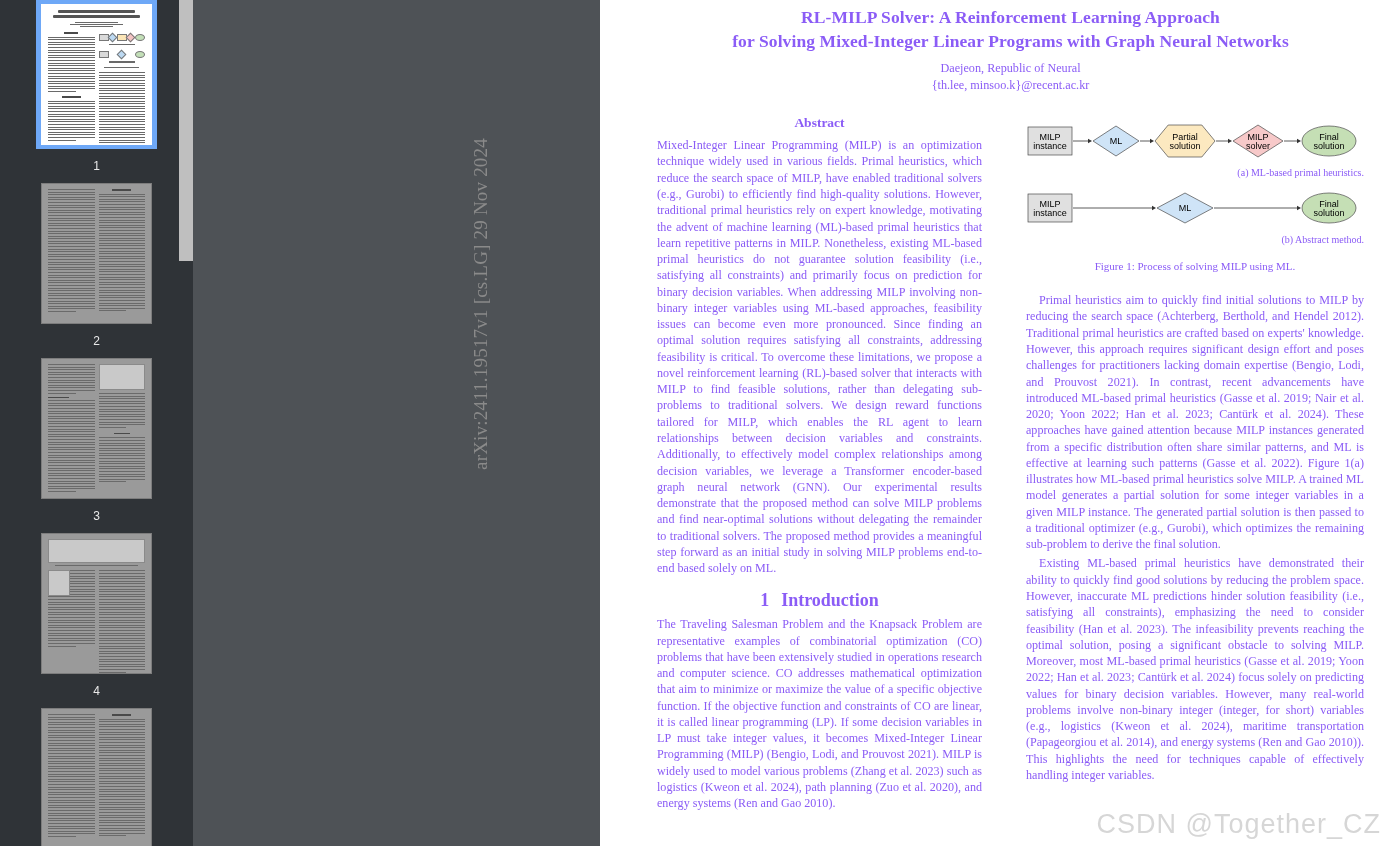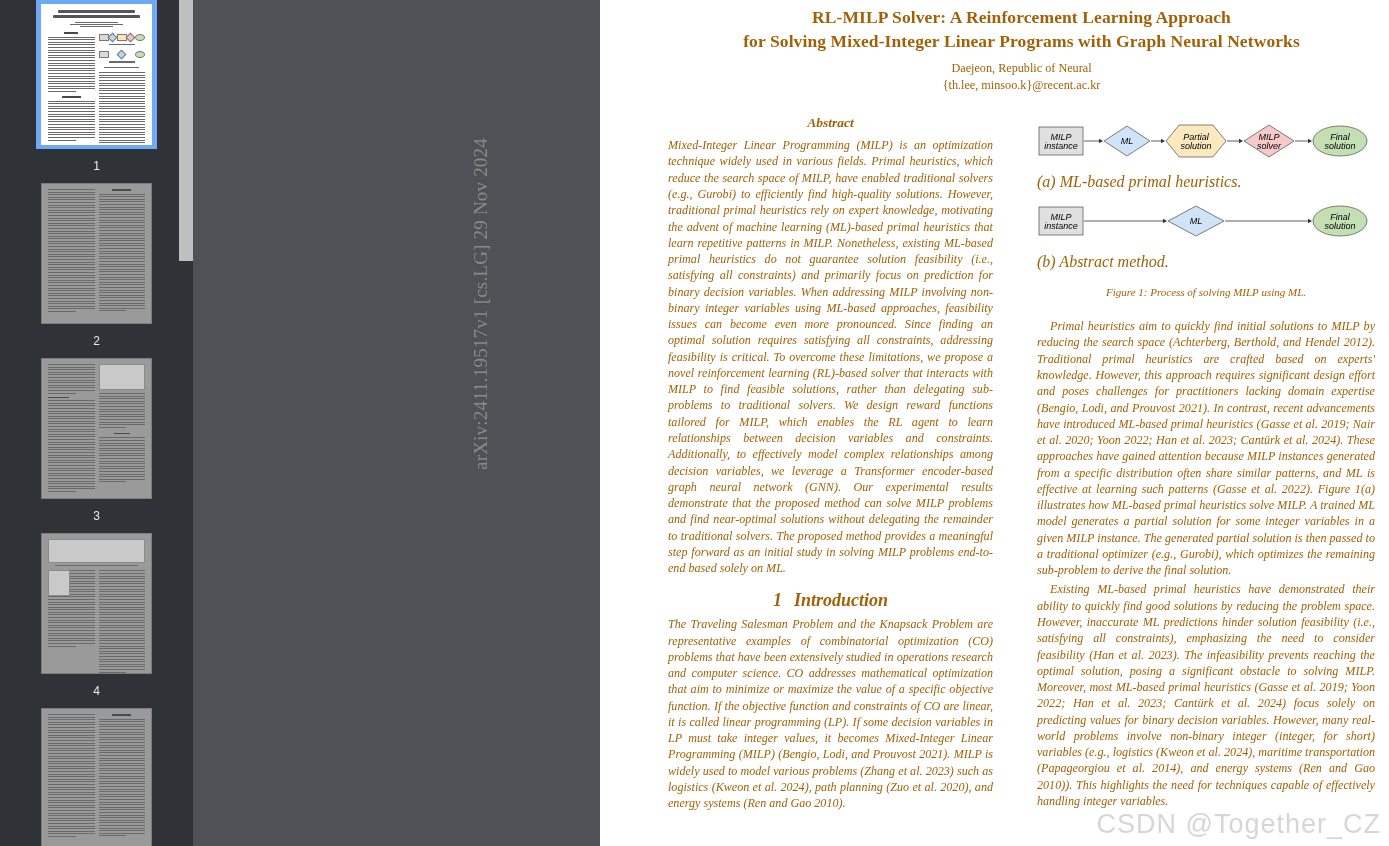--- a/index.html
+++ b/index.html
@@ -105,23 +105,23 @@
     color: #8a8a8a;
     font-size: 19px;
     letter-spacing: 0.2px;
     font-family: "Liberation Serif", serif;
     white-space: nowrap;
   }
 
   
   #paper-body {
     position: absolute;
-    left: 68px; top: 0;
+    left: 57px; top: 0;
     width: 707px; height: 618px;
-    color: #a16207;
+    color: #8b5cf6;
   }
   #paper-title {
     text-align: center;
     font-weight: bold;
     font-size: 17.5px;
     line-height: 1.35;
     padding-top: 6px;
     letter-spacing: 0.1px;
   }
   #authors {
@@ -134,21 +134,20 @@
   #affil {
     text-align: center;
     font-size: 12.2px;
     line-height: 1.35;
     margin-top: 7px;
   }
   #cols {
     display: flex;
     margin-top: 22px;
     gap: 44px;
-    font-style: italic;
   }
   .col { width: 338px; position: relative; }
   .sec-head {
     text-align: center;
     font-weight: bold;
     font-size: 13.5px;
     margin-bottom: 6px;
   }
   .sec-head.numbered { font-size: 18px; margin: 14px 0 5px; }
   .sec-head.numbered .num { margin-right: 12px; }
@@ -163,23 +162,23 @@
   p.body.indent { text-indent: 13px; }
   .abstract-body { font-size: 11.9px; }
 
   
   #figure1 { margin-top: 2px; }
   .flow-row {
     position: relative;
     height: 48px;
   }
   .fig-cap {
-    text-align: left;
-    font-size: 16px;
-    margin-top: 8px;
+    text-align: right;
+    font-size: 10px;
+    margin-top: 2px;
   }
   .fig-main-cap {
     text-align: center;
     font-size: 11px;
     margin-top: 15px;
   }
   .node-text { font-family: "Liberation Sans", sans-serif; font-size: 9px; fill: #000; }
 
   
   #watermark {

